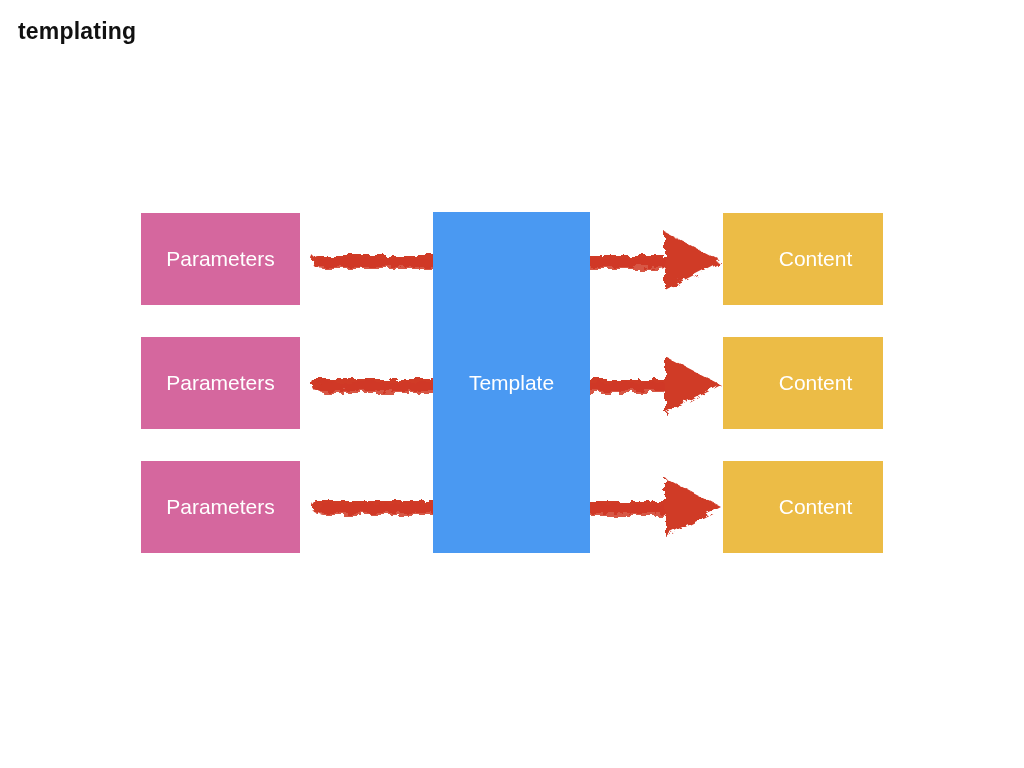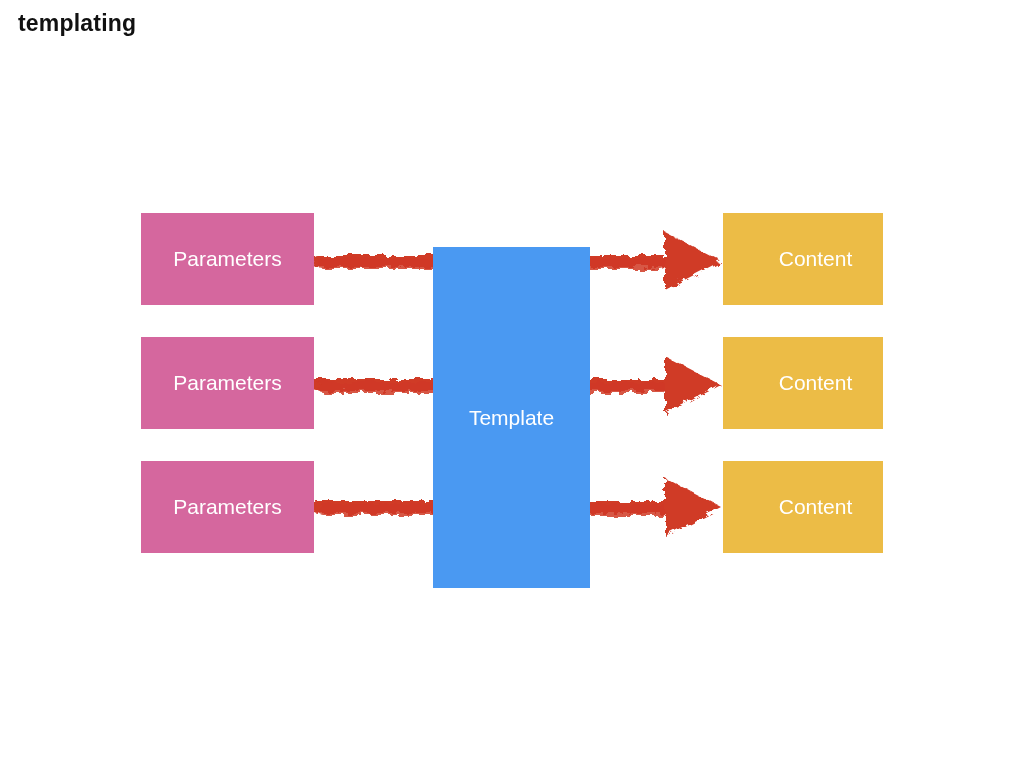--- a/index.html
+++ b/index.html
@@ -15,57 +15,56 @@
     font-family: "Liberation Sans", sans-serif;
   }
   .slide {
     position: absolute;
     inset: 0;
     background: #ffffff;
   }
   .page-title {
     position: absolute;
     left: 18px;
-    top: 10px;
+    top: 18px;
     font-size: 23px;
     font-weight: 700;
     color: var(--title-text, #111);
     letter-spacing: 0.2px;
   }
   .box {
     position: absolute;
     display: flex;
     align-items: center;
     justify-content: center;
     color: var(--box-text, #fff);
     font-size: 21px;
     font-weight: 400;
     z-index: 2;
     box-sizing: border-box;
   }
   .param-box {
     left: 141px;
-    width: 173px;
+    width: 159px;
     height: 92px;
     background: var(--parameters-fill, #d5679e);
   }
   .content-box {
     left: 723px;
     width: 160px;
     height: 92px;
     background: var(--content-fill, #ecbc46);
     padding-left: 25px;
   }
   .template-box {
     left: 433px;
     top: 212px;
     width: 157px;
     height: 341px;
     background: var(--template-fill, #4a99f2);
-    margin-top: 35px;
   }
   .row1 { top: 213px; }
   .row2 { top: 337px; }
   .row3 { top: 461px; }
   .flow-arrow {
     position: absolute;
     left: 302px;
     width: 420px;
     height: 72px;
     z-index: 1;

